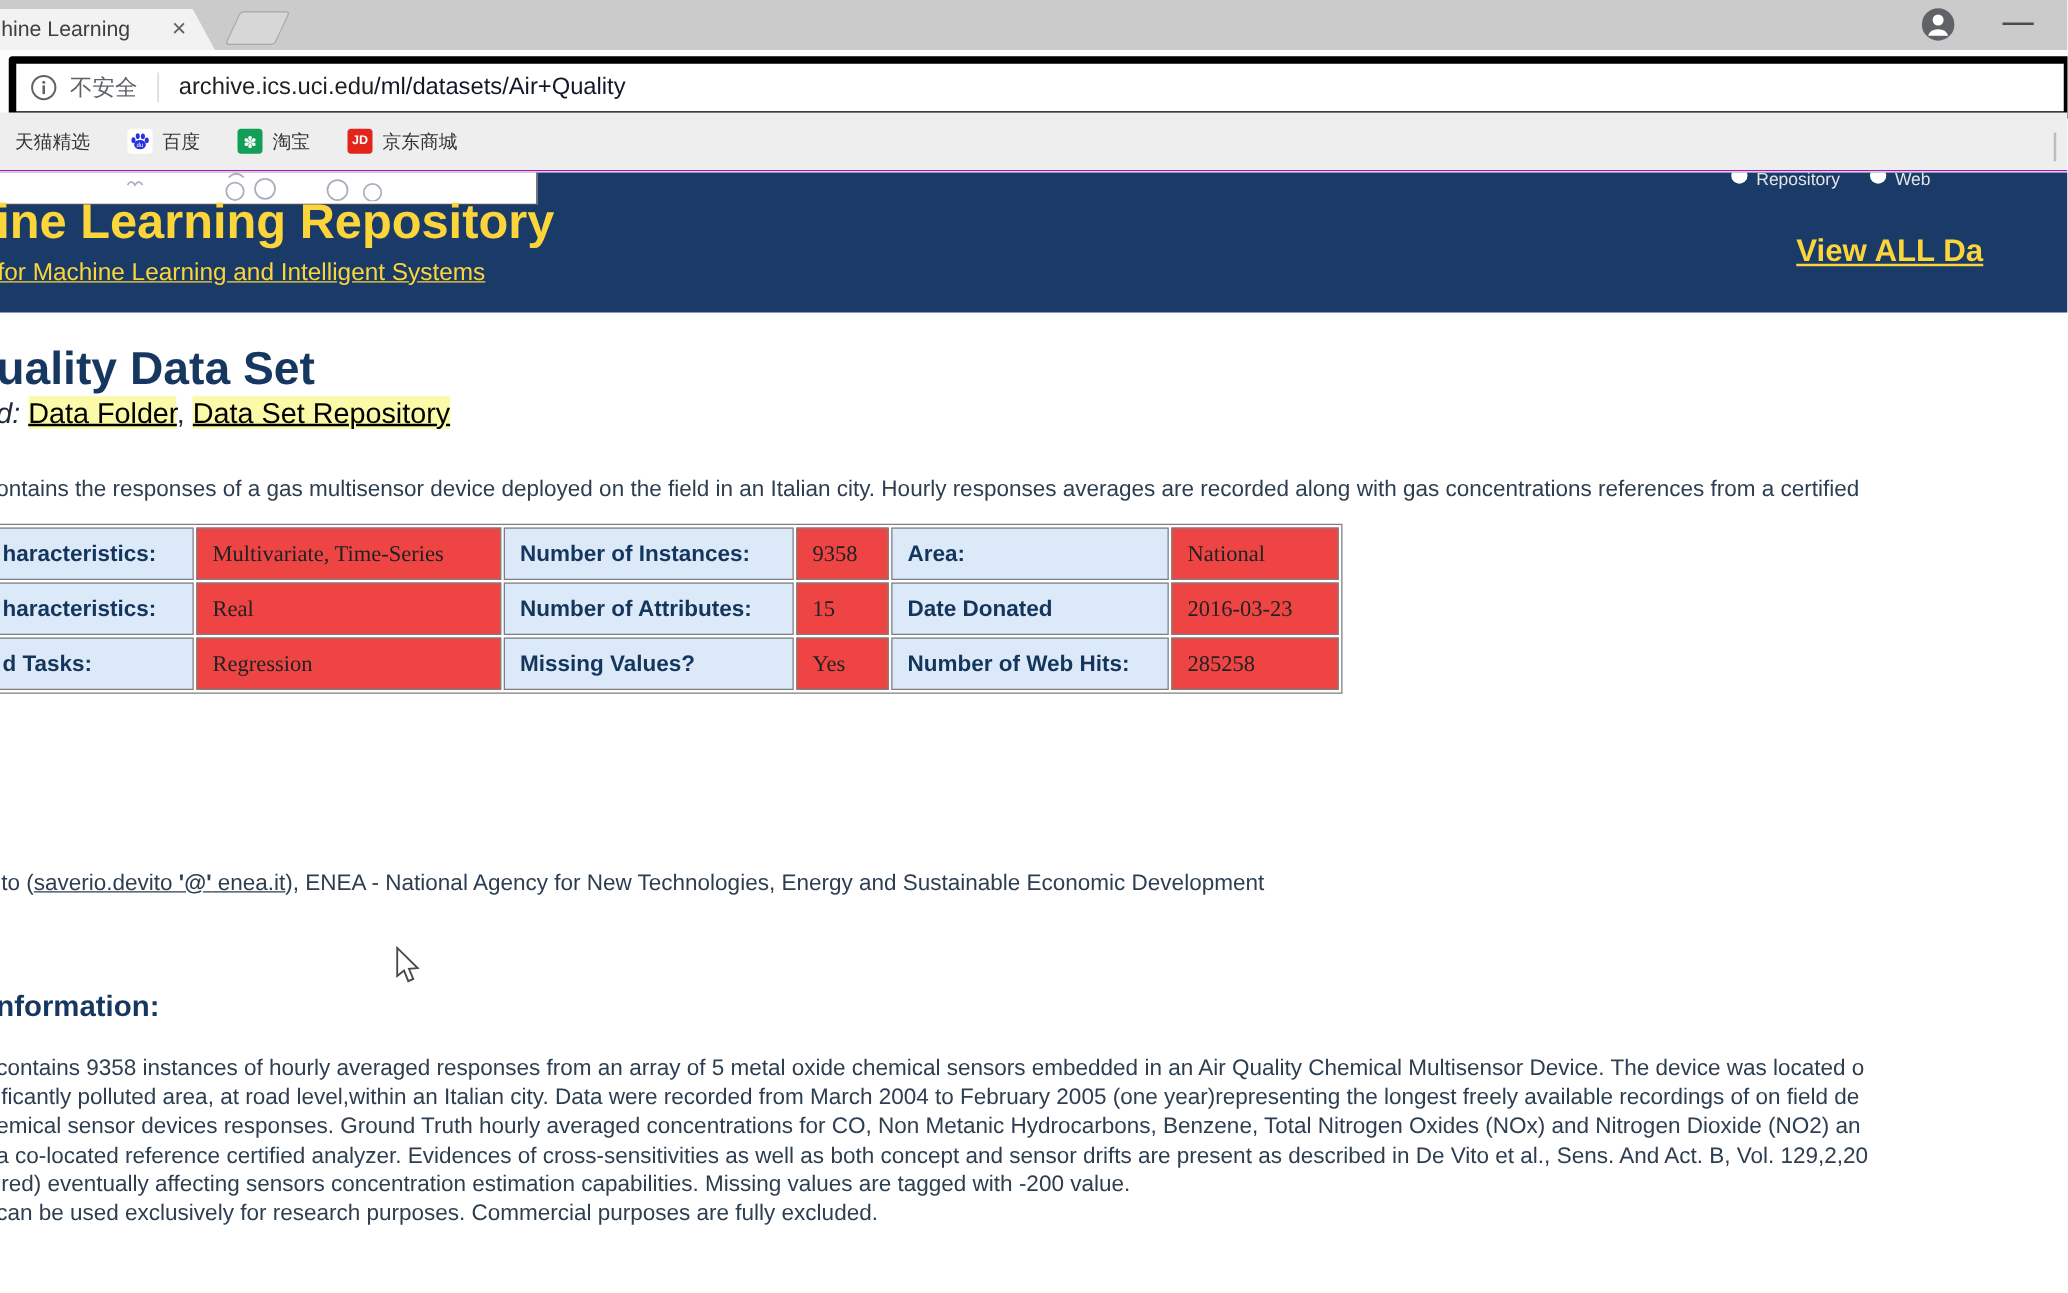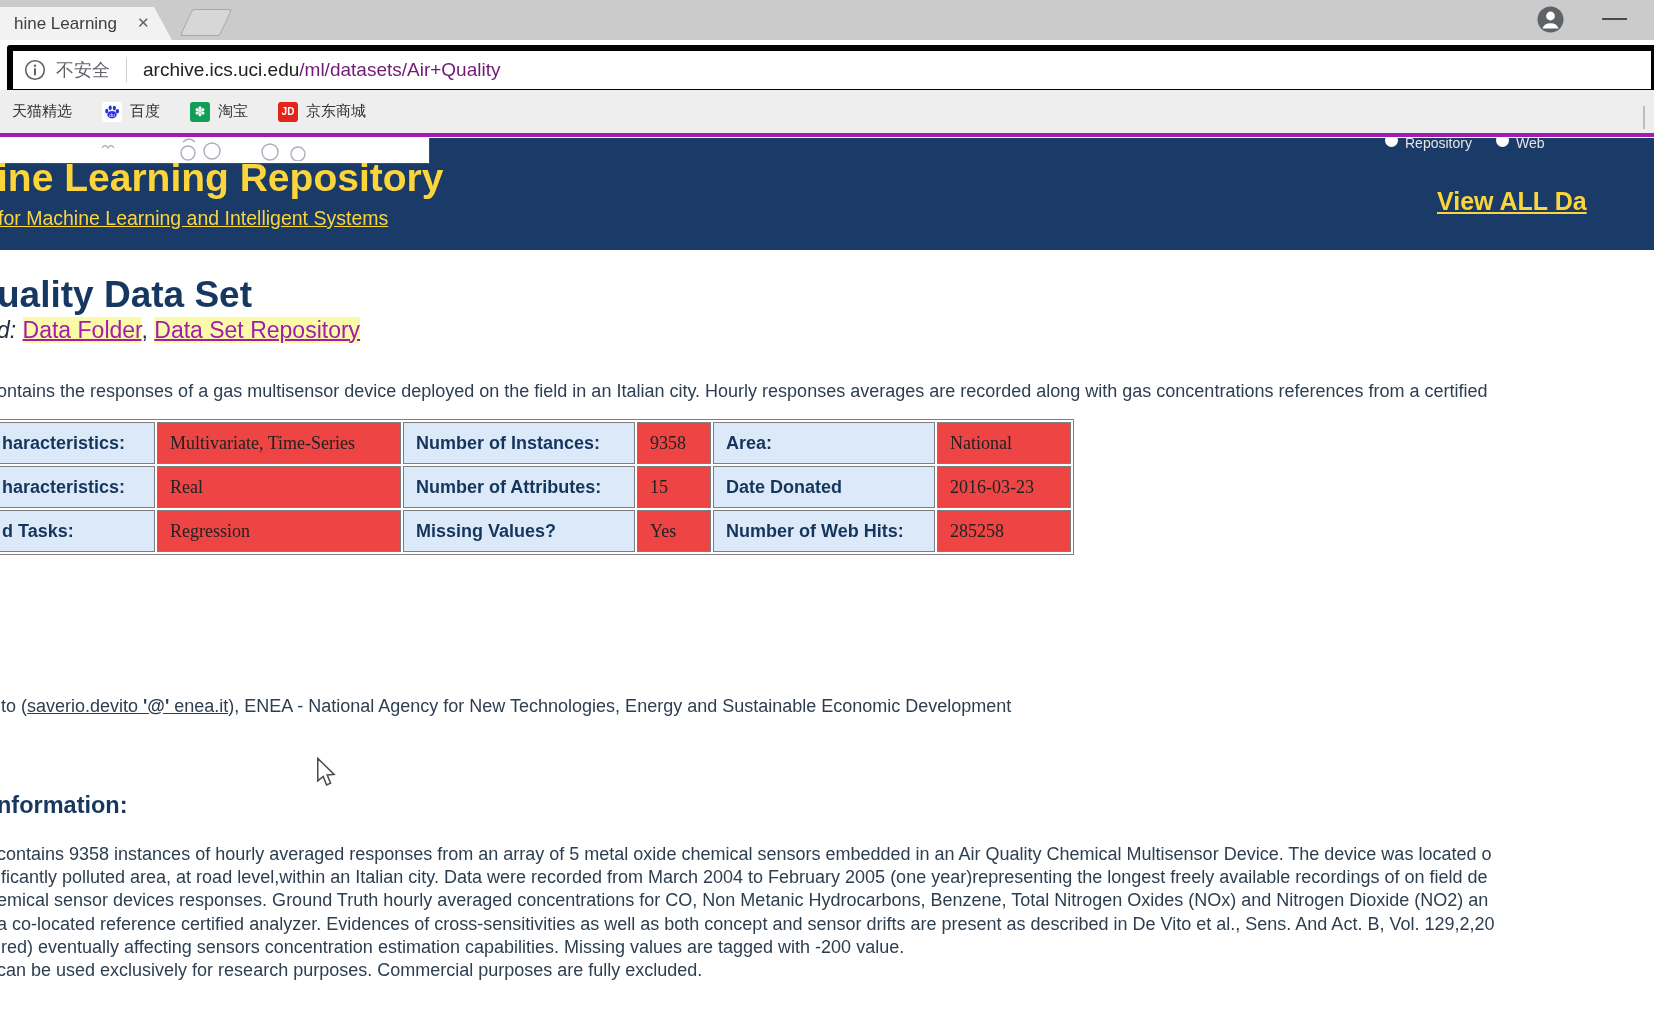--- a/index.html
+++ b/index.html
@@ -7,40 +7,40 @@
     width:1654px;height:1034px;position:relative;overflow:hidden;
     background:#ffffff;font-family:"Liberation Sans",sans-serif;
     -webkit-font-smoothing:antialiased;
   }
   
   .tabstrip{position:absolute;left:0;top:0;width:1654px;height:40px;background:#cbcbcb;}
   .tab{
     position:absolute;left:0;top:7px;width:172px;height:33px;background:#f2f2f2;
     clip-path:polygon(0 0,154px 0,172px 33px,0 33px);
   }
-  .tab-title{position:absolute;left:14px;top:7px;font-size:17px;color:#3c4043;white-space:nowrap;}
+  .tab-title{position:absolute;left:1px;top:7px;font-size:17px;color:#3c4043;white-space:nowrap;}
   .tab-close{position:absolute;left:137px;top:7px;font-size:15px;color:#5f6368;cursor:default;}
   .newtab{
     position:absolute;left:186px;top:9px;width:38px;height:25px;background:#d7d7d7;
     border:1px solid #a8a8a8;border-radius:3px;transform:skewX(-25deg);
   }
   .avatar{position:absolute;left:1537px;top:6px;width:27px;height:27px;}
   .minimize{position:absolute;left:1602px;top:18px;width:25px;height:0;border-top:2px solid #4a4a4a;}
   .toolbar{position:absolute;left:0;top:40px;width:1654px;height:50px;background:#fdfdfd;}
   .omnibox{
     position:absolute;left:7px;top:5px;width:1638px;height:38px;background:#ffffff;
     border:6px solid #000000;border-radius:3px;display:flex;align-items:center;
   }
   .sec-text{font-size:18px;color:#5f6368;margin-left:10px;white-space:nowrap;}
   .omni-div{width:1px;height:24px;background:#d0d0d0;margin:0 16px;}
   .url-host{font-size:19px;color:#202124;white-space:nowrap;}
-  .url-path{font-size:19px;color:#701a75;white-space:nowrap;}
+  .url-path{font-size:19px;color:#0f172a;white-space:nowrap;}
   .bookmarks{
     position:absolute;left:0;top:90px;width:1654px;height:47px;background:#eeeeee;
-    border-bottom:4px solid #a21caf;display:flex;align-items:center;padding-left:12px;box-sizing:border-box;
+    border-bottom:1px solid #a21caf;display:flex;align-items:center;padding-left:12px;box-sizing:border-box;
   }
   .bm{display:flex;align-items:center;gap:8px;margin-right:30px;}
   .bm-label{font-size:15px;color:#333333;white-space:nowrap;}
   .bm-ic{width:20px;height:20px;border-radius:3px;display:flex;align-items:center;justify-content:center;flex:0 0 auto;}
   .bm-ic.baidu{background:#ffffff;}
   .bm-ic.taobao{background:#119e56;color:#ffffff;font-size:13px;line-height:1;}
   .bm-ic.jd{background:#e1251b;color:#ffffff;font-size:10px;font-weight:bold;line-height:1;}
   .bm-overflow{position:absolute;right:9px;top:16px;width:2px;height:23px;background:#bdbdbd;}
   
   .band{position:absolute;left:0;top:138px;width:1654px;height:112px;background:#1a3a68;overflow:hidden;}
@@ -60,21 +60,21 @@
   }
   .view-all{
     position:absolute;left:1437px;top:49px;font-size:25px;font-weight:bold;color:#fcd53b;
     text-decoration:underline;white-space:nowrap;cursor:pointer;
   }
   
   .ds-title{position:absolute;left:-3px;top:274px;font-size:37px;font-weight:bold;color:#16375f;white-space:nowrap;}
   .dl-line{position:absolute;left:-3px;top:317px;font-size:23px;color:#1d2b3a;white-space:nowrap;}
   .dl-prefix{font-style:italic;}
   .dl-link{
-    color:#a21caf;background:#fafaa8;text-decoration:underline;
+    color:#000000;background:#fafaa8;text-decoration:underline;
     text-decoration-thickness:2px;cursor:pointer;
   }
   .abstract{position:absolute;left:-3px;top:381px;font-size:18px;color:#2d3e50;white-space:nowrap;}
   .sum-wrap{position:absolute;left:-14px;top:419px;}
   table.sum{border-collapse:separate;border-spacing:2px;border:1px solid #7e7e7e;}
   table.sum td{
     border:1px solid #7e7e7e;height:24px;padding:8px 12px;font-size:18px;white-space:nowrap;
   }
   td.lbl{background:#dce9f9;font-weight:bold;color:#14365c;}
   td.val{background:#ef4444;color:#222222;font-family:Liberation Serif, serif;}

